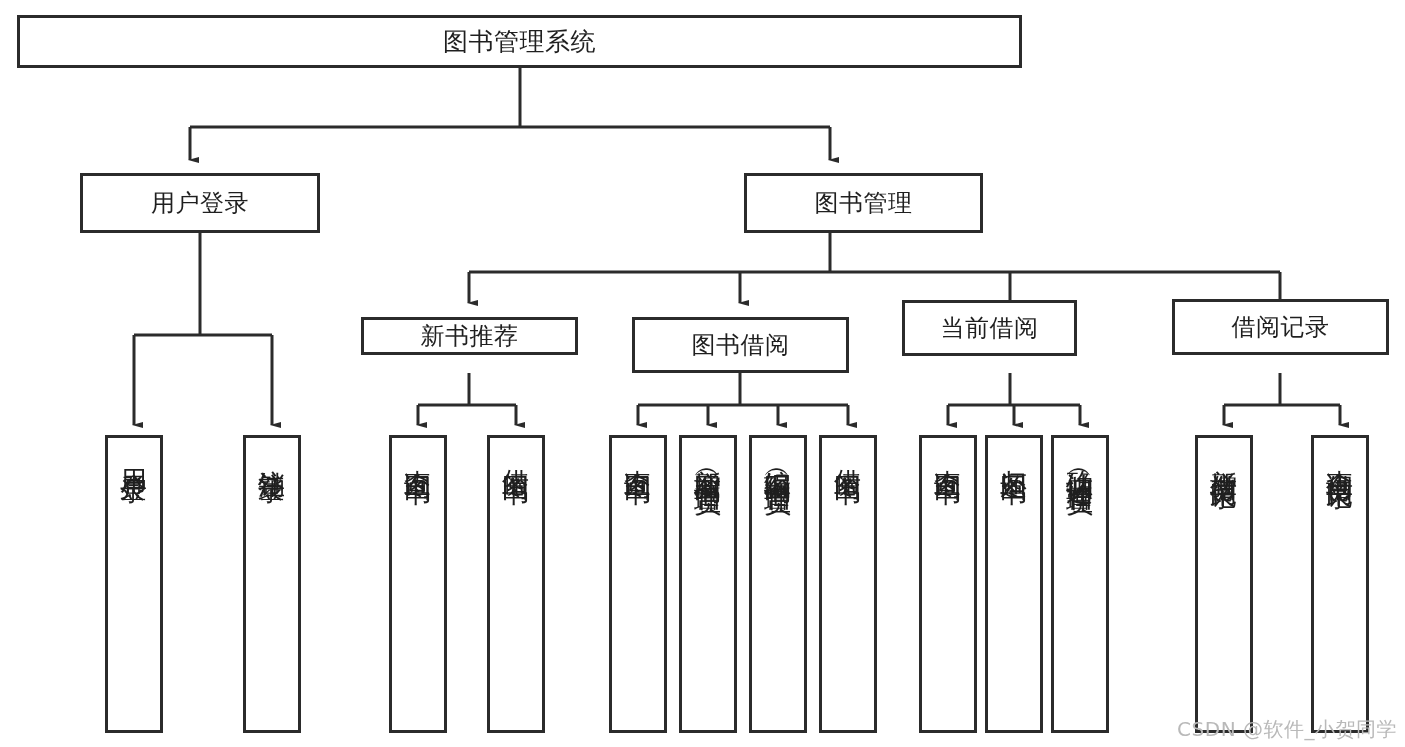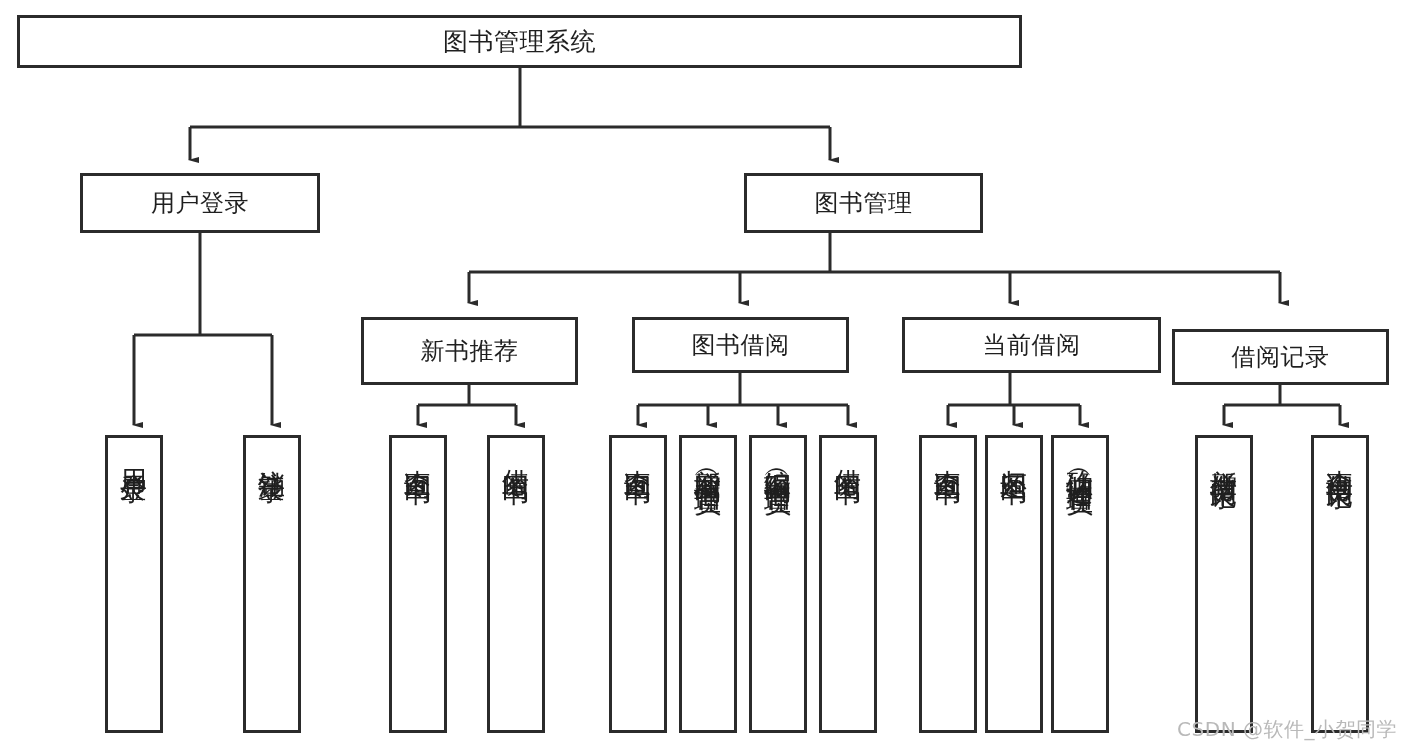--- a/index.html
+++ b/index.html
@@ -130,30 +130,30 @@
     <span class="node-label">图书管理系统</span>
   </div>
 
   <div class="node horizontal" style="left:80px; top:173px; width:240px; height:60px;">
     <span class="node-label">用户登录</span>
   </div>
   <div class="node horizontal" style="left:744px; top:173px; width:239px; height:60px;">
     <span class="node-label">图书管理</span>
   </div>
 
-  <div class="node horizontal" style="left:361px; top:317px; width:217px; height:68px;">
+  <div class="node horizontal" style="left:361px; top:317px; width:217px; height:38px;">
     <span class="node-label">新书推荐</span>
   </div>
   <div class="node horizontal" style="left:632px; top:317px; width:217px; height:56px;">
     <span class="node-label">图书借阅</span>
   </div>
-  <div class="node horizontal" style="left:902px; top:317px; width:259px; height:56px;">
+  <div class="node horizontal" style="left:902px; top:300px; width:175px; height:56px;">
     <span class="node-label">当前借阅</span>
   </div>
-  <div class="node horizontal" style="left:1172px; top:329px; width:217px; height:56px;">
+  <div class="node horizontal" style="left:1172px; top:299px; width:217px; height:56px;">
     <span class="node-label">借阅记录</span>
   </div>
 
   <div class="node vertical" style="left:105px; top:435px; width:58px; height:298px;">
     <span class="node-label">用户登录</span>
   </div>
   <div class="node vertical" style="left:243px; top:435px; width:58px; height:298px;">
     <span class="node-label">注销登录</span>
   </div>
 

